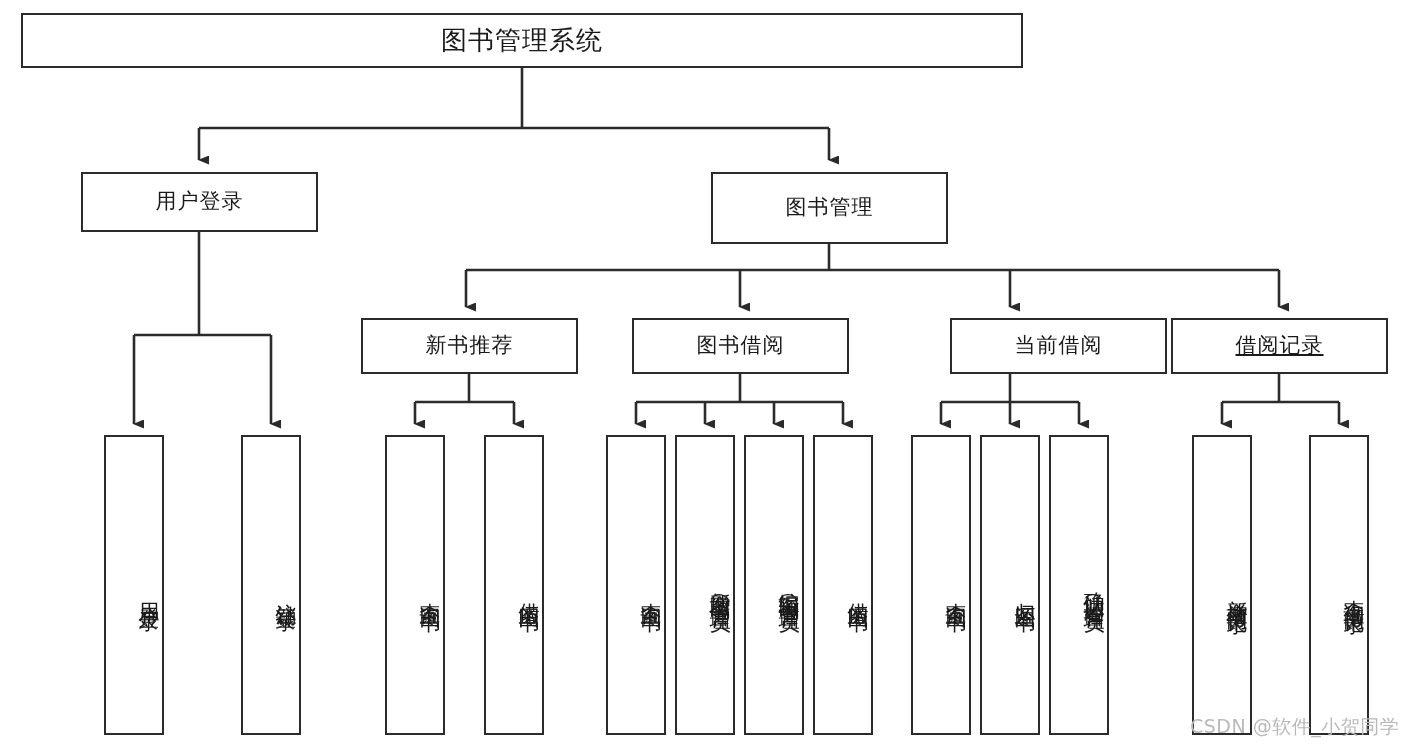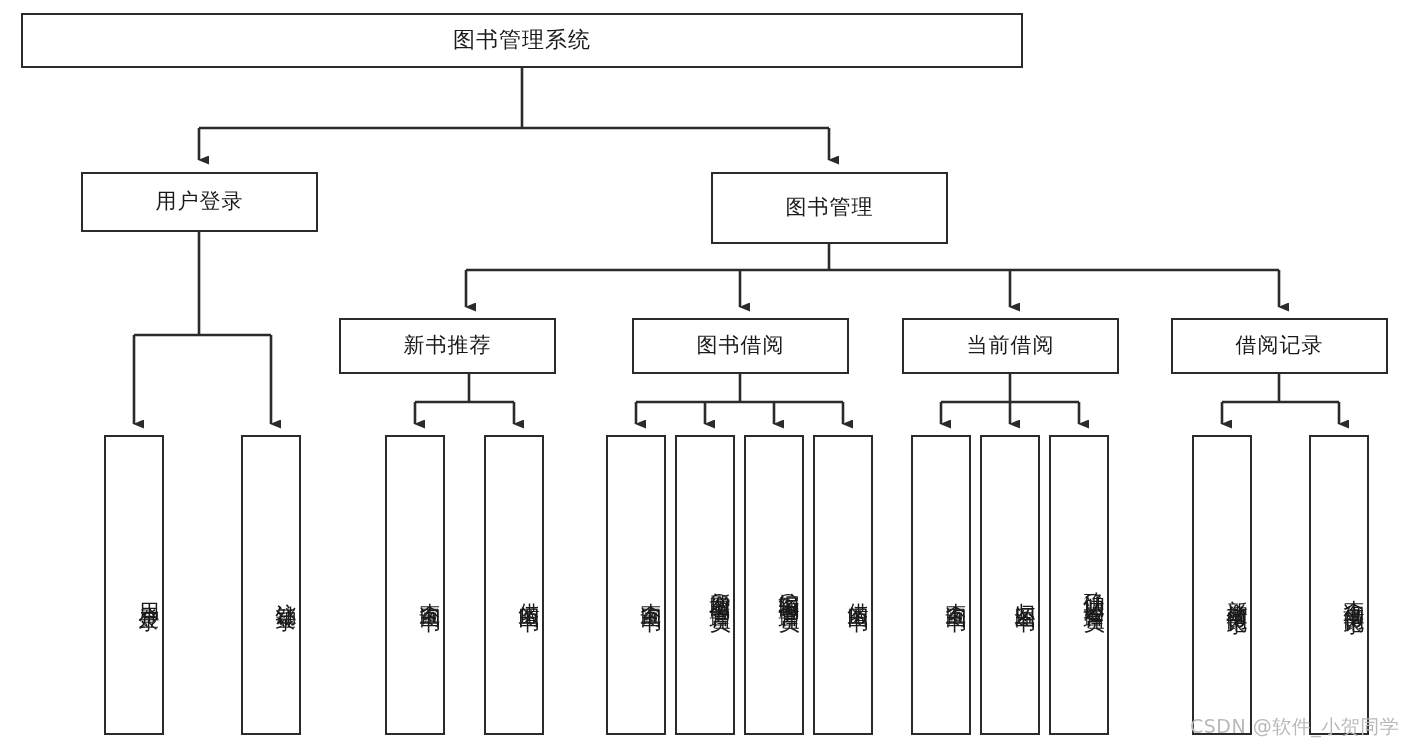--- a/index.html
+++ b/index.html
@@ -33,21 +33,21 @@
     align-items: center;
     justify-content: center;
     color: #1a1a1a;
   }
   .node.horiz {
     font-size: 21px;
     letter-spacing: 1px;
     line-height: 1.2;
   }
   .node.root {
-    font-size: 22px;
+    font-size: 26px;
   }
   .node.leaf {
     writing-mode: vertical-rl;
     text-orientation: upright;
     font-size: 21px;
     letter-spacing: 3px;
     line-height: 1.25;
     padding-top: 14px;
     align-items: flex-start;
     justify-content: center;
@@ -118,24 +118,24 @@
       <path d="M1222,402 L1222,424" marker-end="url(#arrow)"></path>
       <path d="M1339,402 L1339,424" marker-end="url(#arrow)"></path>
     </g>
   </svg>
 
   <div class="node horiz root" style="left:21px; top:13px; width:1002px; height:55px;">图书管理系统</div>
 
   <div class="node horiz" style="left:81px; top:172px; width:237px; height:60px;">用户登录</div>
   <div class="node horiz" style="left:711px; top:172px; width:237px; height:72px;">图书管理</div>
 
-  <div class="node horiz" style="left:339px; top:318px; width:217px; height:56px;">新书推荐</div>
+  <div class="node horiz" style="left:361px; top:318px; width:217px; height:56px;">新书推荐</div>
   <div class="node horiz" style="left:632px; top:318px; width:217px; height:56px;">图书借阅</div>
-  <div class="node horiz" style="left:902px; top:318px; width:217px; height:56px;">当前借阅</div>
-  <div class="node horiz" style="left:1171px; top:318px; width:217px; height:56px;">借阅记录</div>
+  <div class="node horiz" style="left:950px; top:318px; width:217px; height:56px;">当前借阅</div>
+  <div class="node horiz" style="left:1171px; top:318px; width:217px; height:56px;text-decoration:underline;">借阅记录</div>
 
   <div class="node leaf" style="left:104px; top:435px; width:60px; height:300px;">用户登录</div>
   <div class="node leaf" style="left:241px; top:435px; width:60px; height:300px;">注销登录</div>
 
   <div class="node leaf" style="left:385px; top:435px; width:60px; height:300px;">查询图书</div>
   <div class="node leaf" style="left:484px; top:435px; width:60px; height:300px;">借阅图书</div>
 
   <div class="node leaf" style="left:606px; top:435px; width:60px; height:300px;">查询图书</div>
   <div class="node leaf tall" style="left:675px; top:435px; width:60px; height:300px;">新增图书（管理员）</div>
   <div class="node leaf tall" style="left:744px; top:435px; width:60px; height:300px;">编辑图书（管理员）</div>

